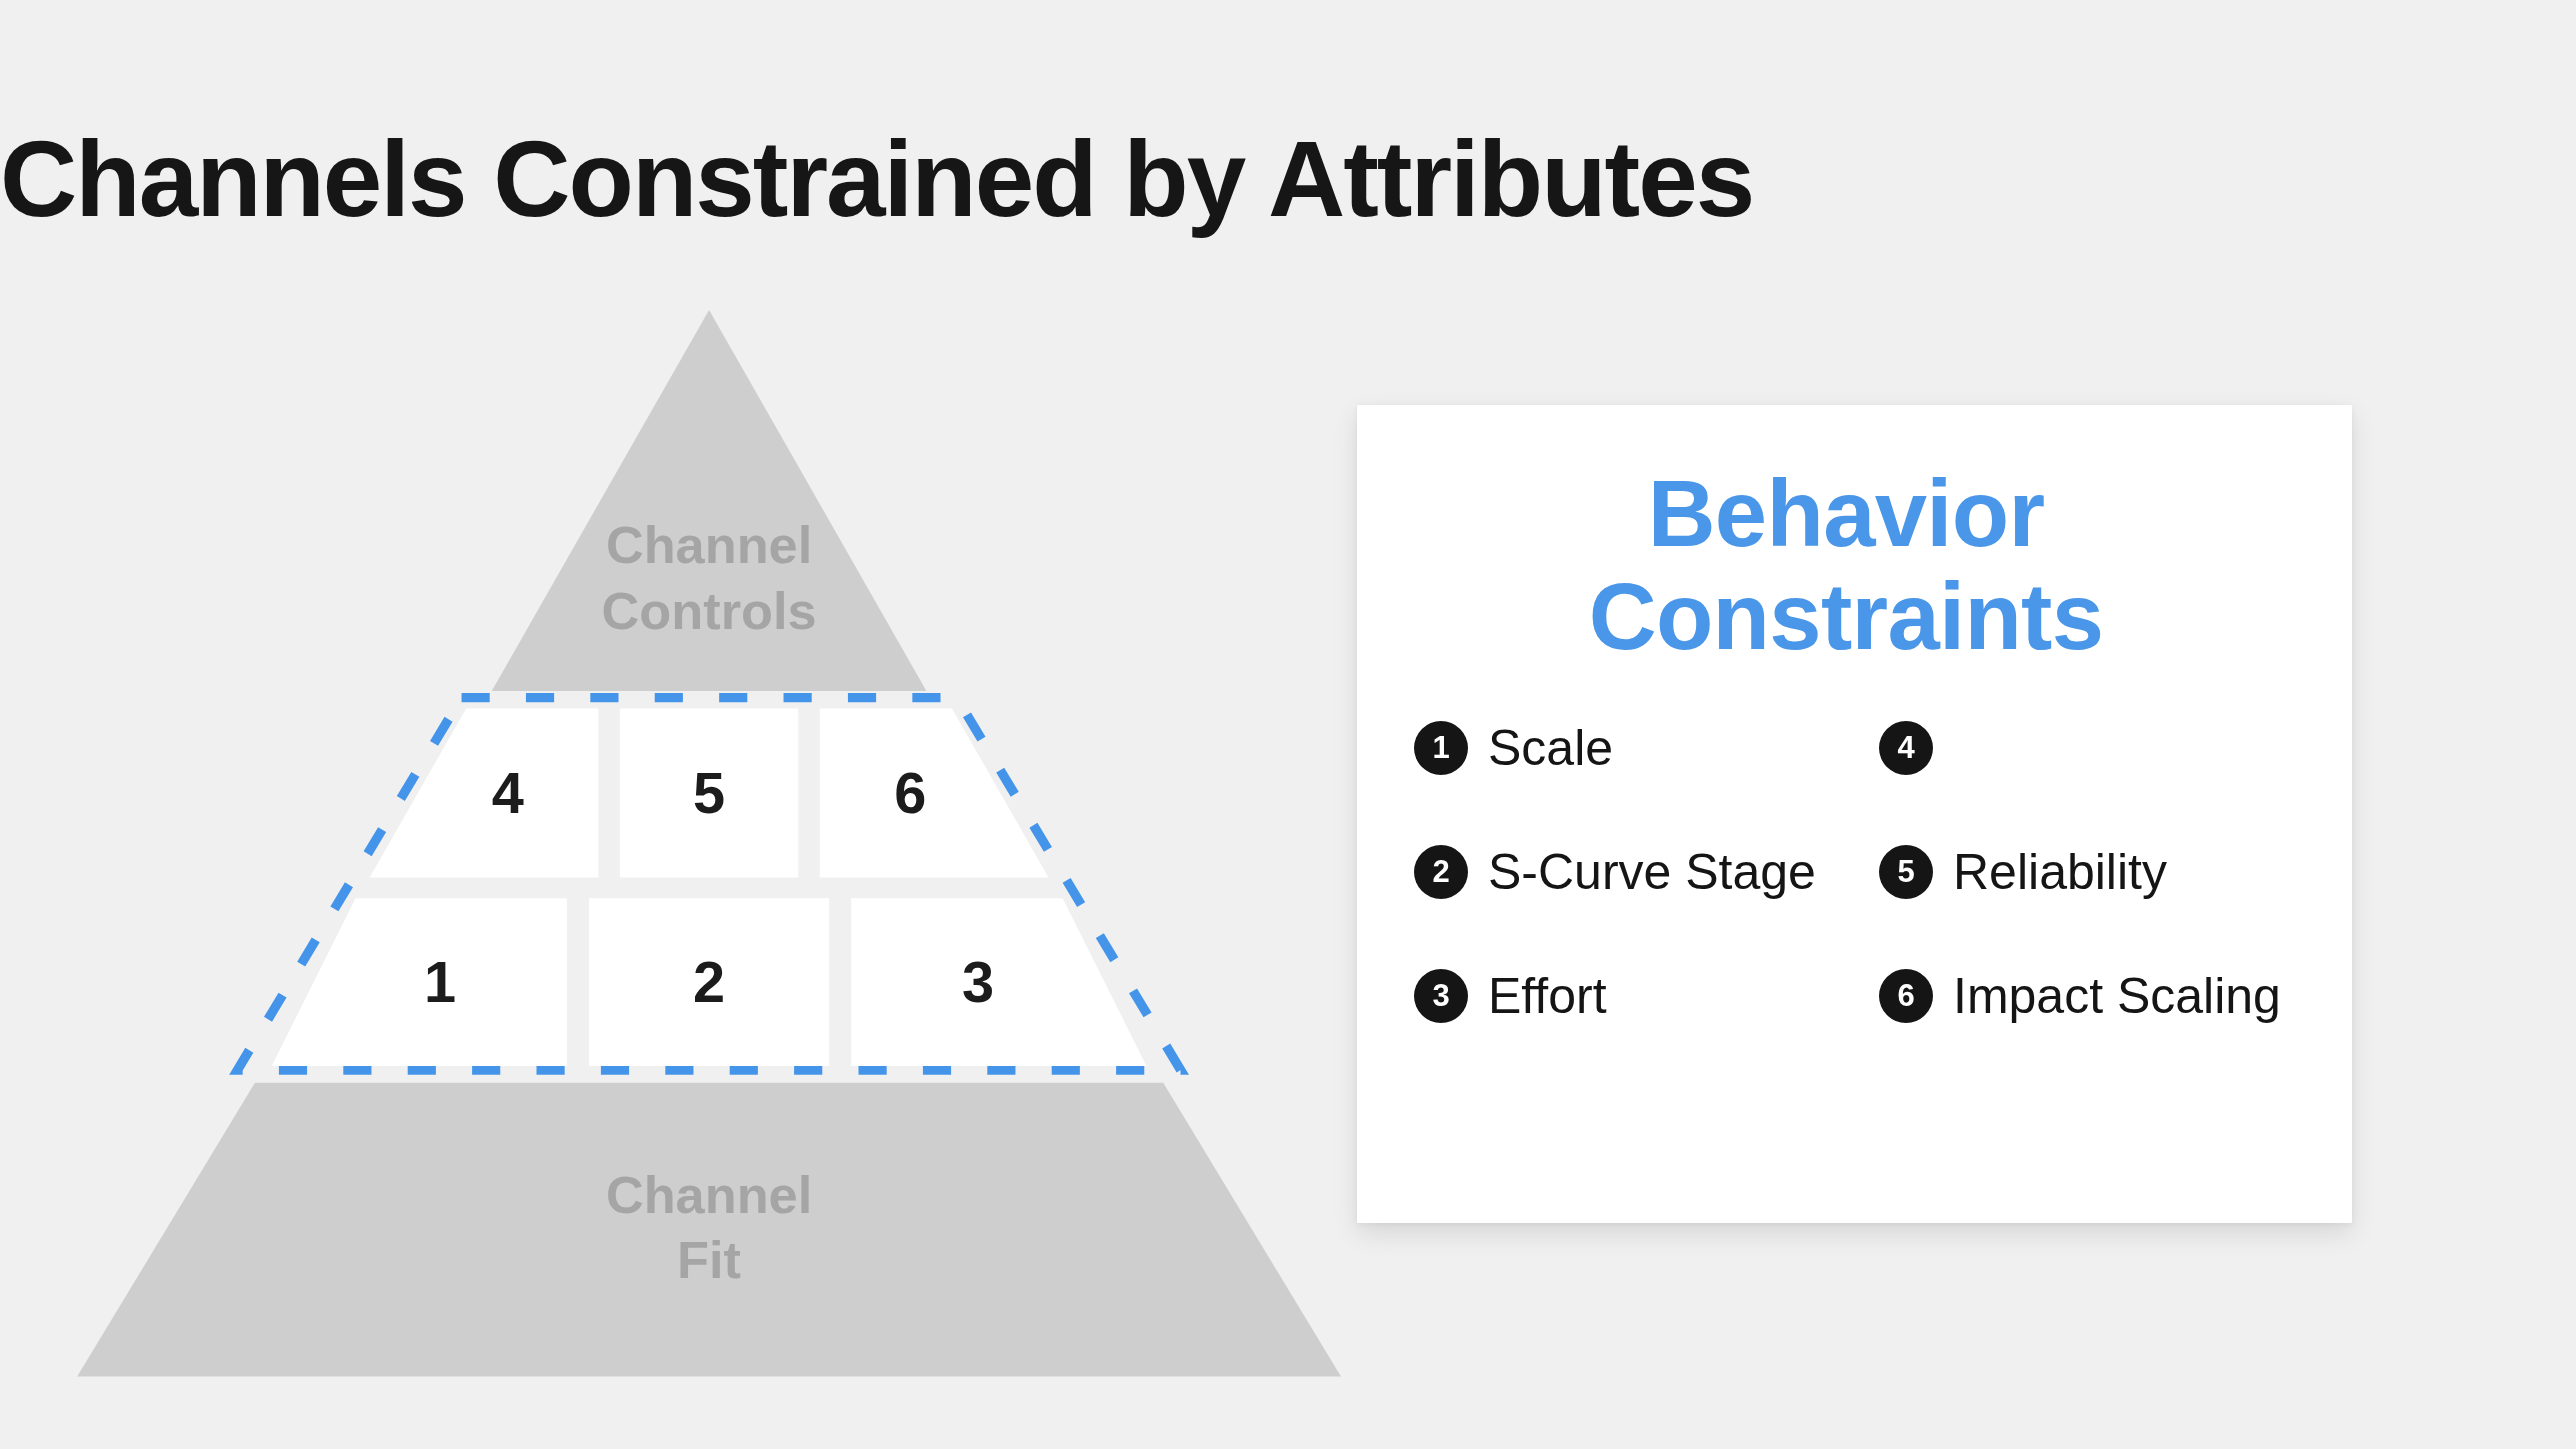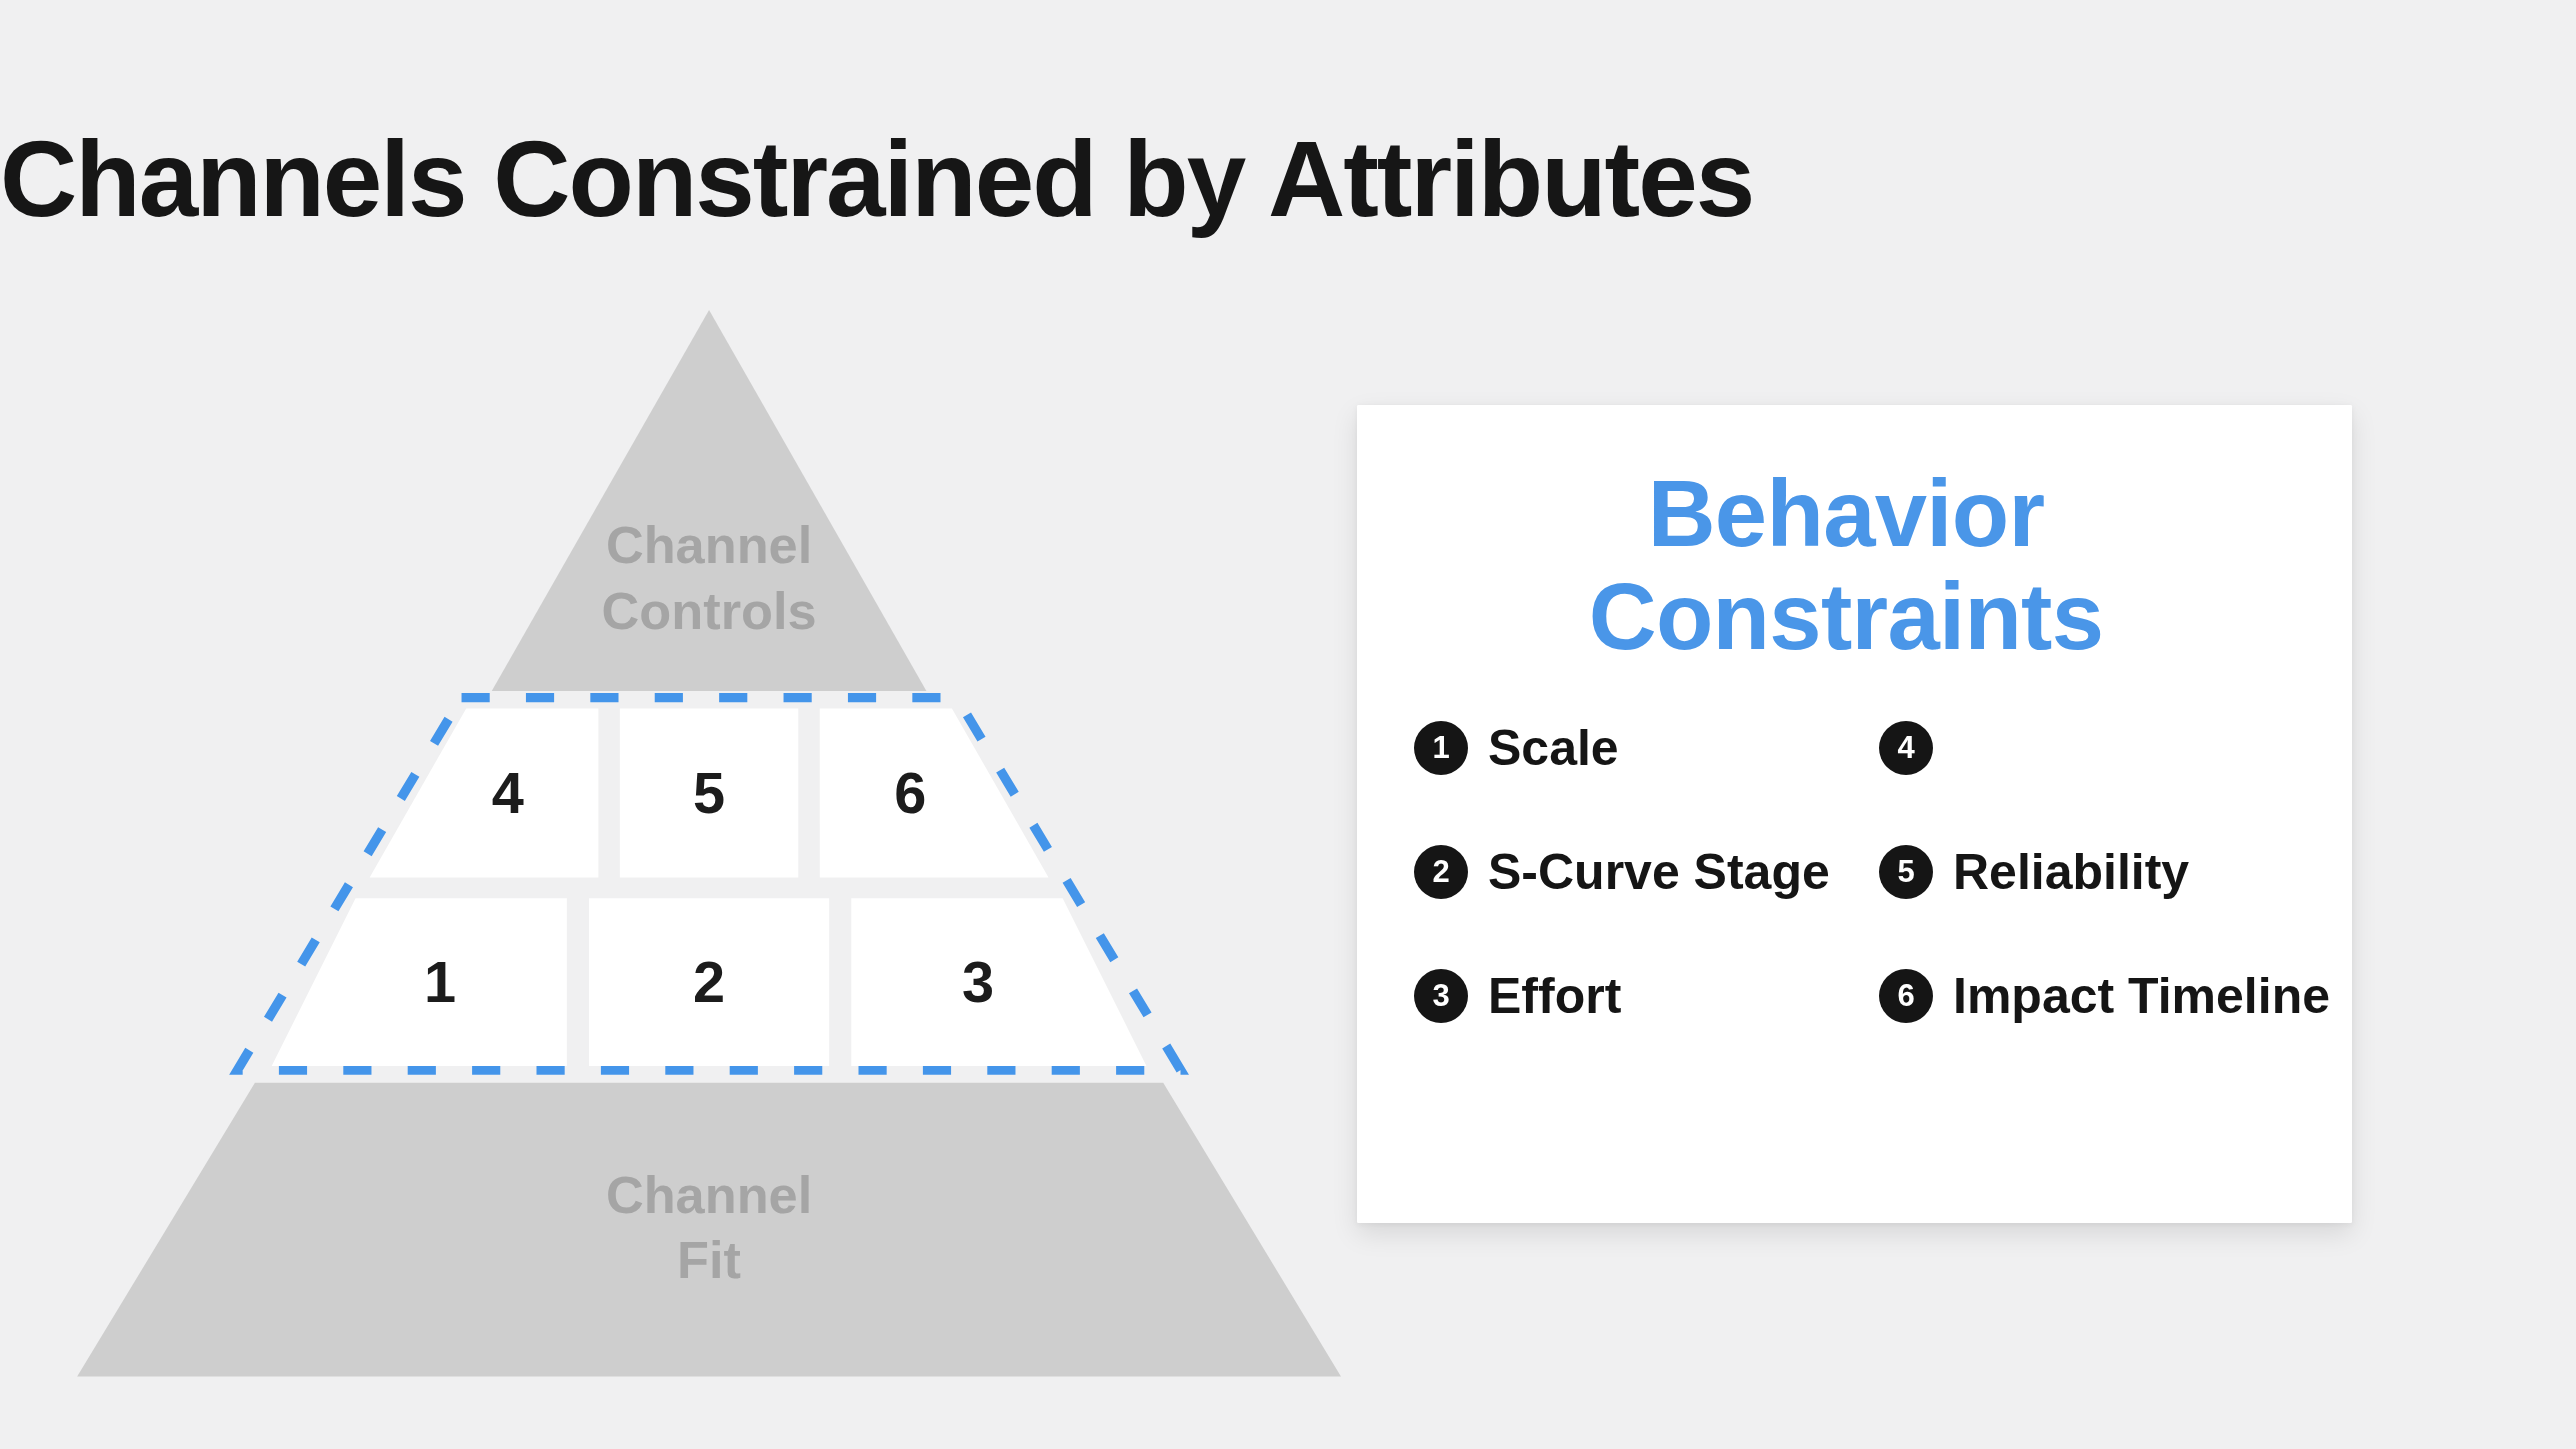--- a/index.html
+++ b/index.html
@@ -40,21 +40,21 @@
   .constraint-grid{
     margin-top:52px;display:grid;grid-auto-flow:column;
     grid-template-rows:repeat(3,54px);grid-template-columns:465px 416px;row-gap:70px;
   }
   .constraint-item{display:flex;align-items:center;gap:20px;}
   .num-badge{
     width:54px;height:54px;border-radius:50%;background:#151515;color:#ffffff;
     display:flex;align-items:center;justify-content:center;
     font-size:31px;font-weight:700;flex:0 0 auto;
   }
-  .item-label{font-size:50px;font-weight:700;color:#151515;white-space:nowrap;}
+  .item-label{font-size:50px;font-weight:400;color:#151515;white-space:nowrap;}
 </style>
 </head>
 <body>
 
 <div class="canvas">
 
   <h1 class="page-title">Channels Constrained by Attributes</h1>
 
   <svg class="pyramid-svg" viewBox="0 0 3840 2160" aria-hidden="true">
 
@@ -103,19 +103,19 @@
       </div>
       <div class="constraint-item">
         <span class="num-badge">4</span>
       </div>
       <div class="constraint-item">
         <span class="num-badge">5</span>
         <span class="item-label">Reliability</span>
       </div>
       <div class="constraint-item">
         <span class="num-badge">6</span>
-        <span class="item-label">Impact Timeline</span>
+        <span class="item-label">Impact Scaling</span>
       </div>
     </div>
   </div>
 
 </div>
 
 
 </body></html>

